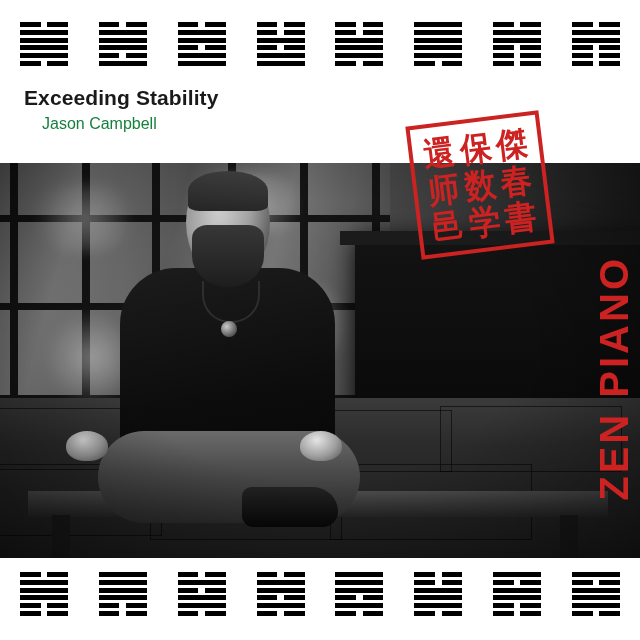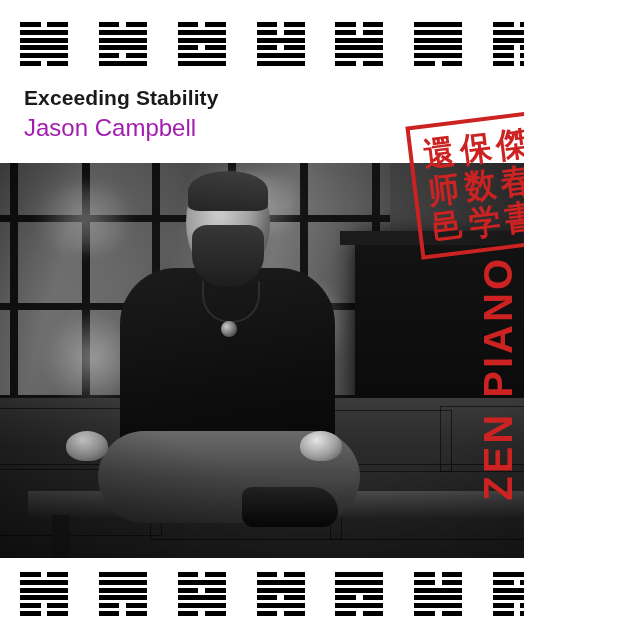--- a/index.html
+++ b/index.html
@@ -5,21 +5,21 @@
   html, body {
     margin: 0;
     padding: 0;
     background: #ffffff;
   }
   body {
     font-family: "Liberation Sans", sans-serif;
   }
   .cover {
     position: relative;
-    width: 524px;
+    width: 640px;
     height: 640px;
     background: #ffffff;
     overflow: hidden;
   }
 
   
   .hex-row {
     position: absolute;
     left: 0;
     width: 640px;
@@ -58,25 +58,25 @@
   }
   .album-title {
     font-size: 21px;
     font-weight: bold;
     color: #1a1a1a;
     letter-spacing: 0.1px;
     line-height: 1.15;
     margin: 0;
   }
   .artist-name {
-    font-size: 24px;
+    font-size: 16px;
     font-weight: 400;
-    color: #a21caf;
+    color: #15803d;
     line-height: 1.2;
-    margin: 4px 0 0 0;
+    margin: 4px 0 0 18px;
   }
 
   
   .photo {
     position: absolute;
     left: 0;
     top: 163px;
     width: 640px;
     height: 395px;
     overflow: hidden;

